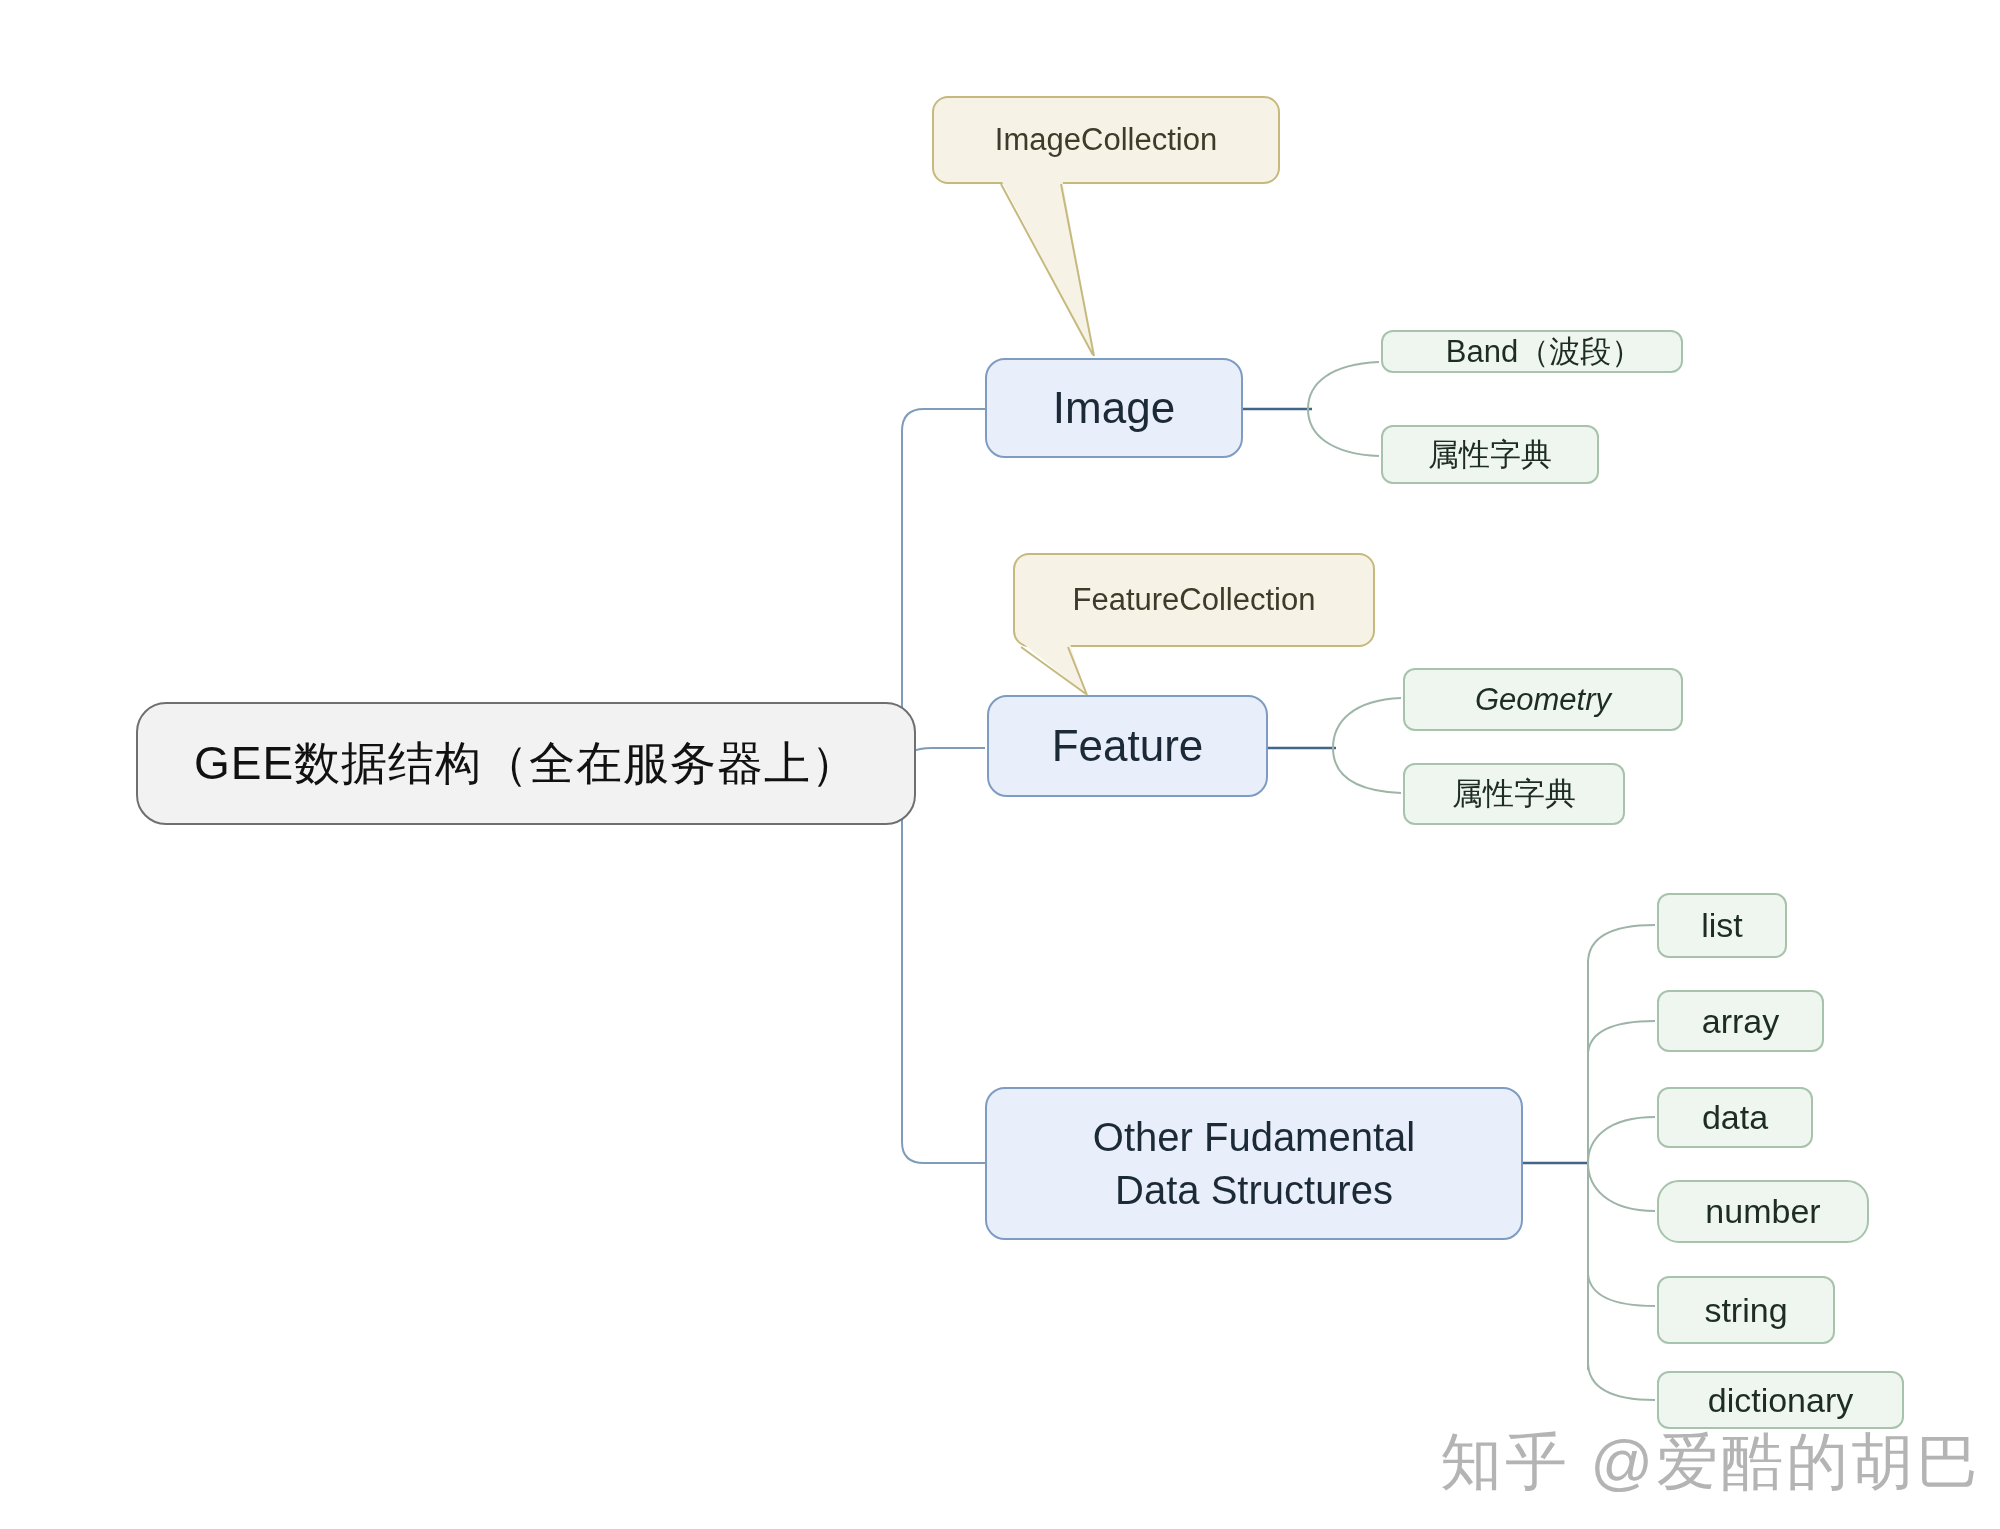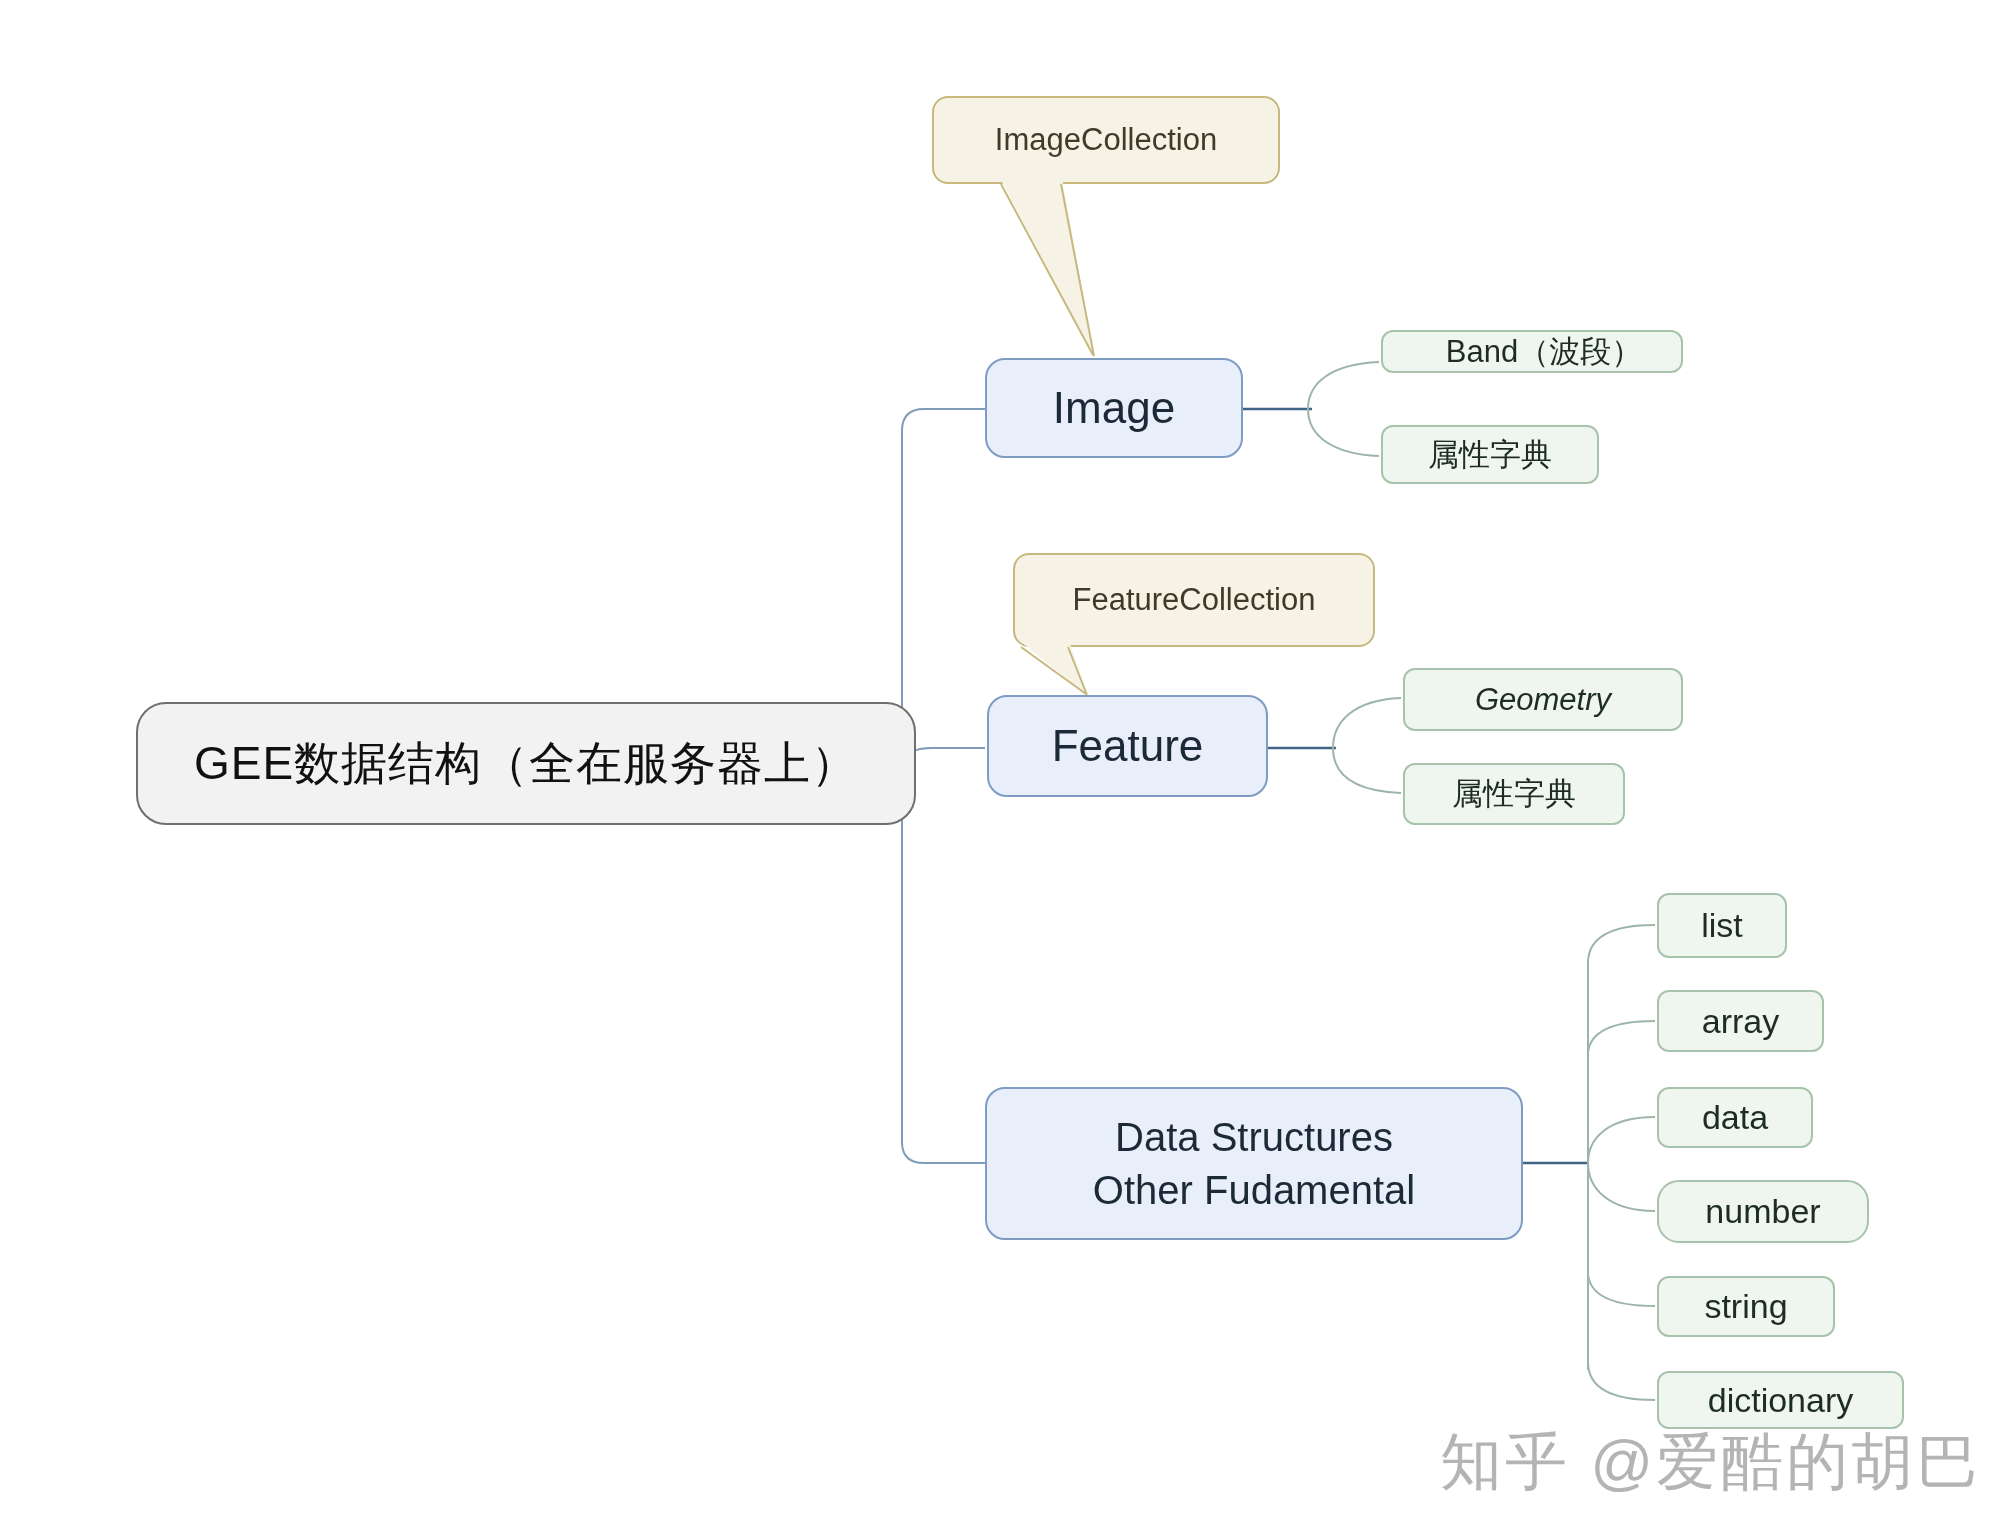--- a/index.html
+++ b/index.html
@@ -88,36 +88,36 @@
   <span>Feature</span>
 </div>
 <div class="node node-green" style="left:1403px;top:668px;width:280px;height:63px;font-style:italic;">
   <span>Geometry</span>
 </div>
 <div class="node node-green" style="left:1403px;top:763px;width:222px;height:62px;">
   <span>属性字典</span>
 </div>
 
 <div class="node node-blue multiline" style="left:985px;top:1087px;width:538px;height:153px;">
+  <span>Other Fudamental</span>
   <span>Data Structures</span>
-  <span>Other Fudamental</span>
 </div>
 <div class="node node-green lg" style="left:1657px;top:893px;width:130px;height:65px;">
   <span>list</span>
 </div>
 <div class="node node-green lg" style="left:1657px;top:990px;width:167px;height:62px;">
   <span>array</span>
 </div>
 <div class="node node-green lg" style="left:1657px;top:1087px;width:156px;height:61px;">
   <span>data</span>
 </div>
 <div class="node node-green lg" style="left:1657px;top:1180px;width:212px;height:63px;border-radius:22px;">
   <span>number</span>
 </div>
-<div class="node node-green lg" style="left:1657px;top:1276px;width:178px;height:61px;">
+<div class="node node-green lg" style="left:1657px;top:1276px;width:178px;height:68px;">
   <span>string</span>
 </div>
 <div class="node node-green lg" style="left:1657px;top:1371px;width:247px;height:58px;">
   <span>dictionary</span>
 </div>
 
 <svg id="tail-layer" class="layer">
   <polygon points="1000,178 1062,178 1094,356" fill="#f6f3e6"></polygon>
   <path d="M 1001 184 L 1093 355 M 1061 184 L 1094 356" stroke="#c7b97e" stroke-width="2" fill="none"></path>
   <polygon points="1020,641 1069,641 1087,695" fill="#f6f3e6"></polygon>

